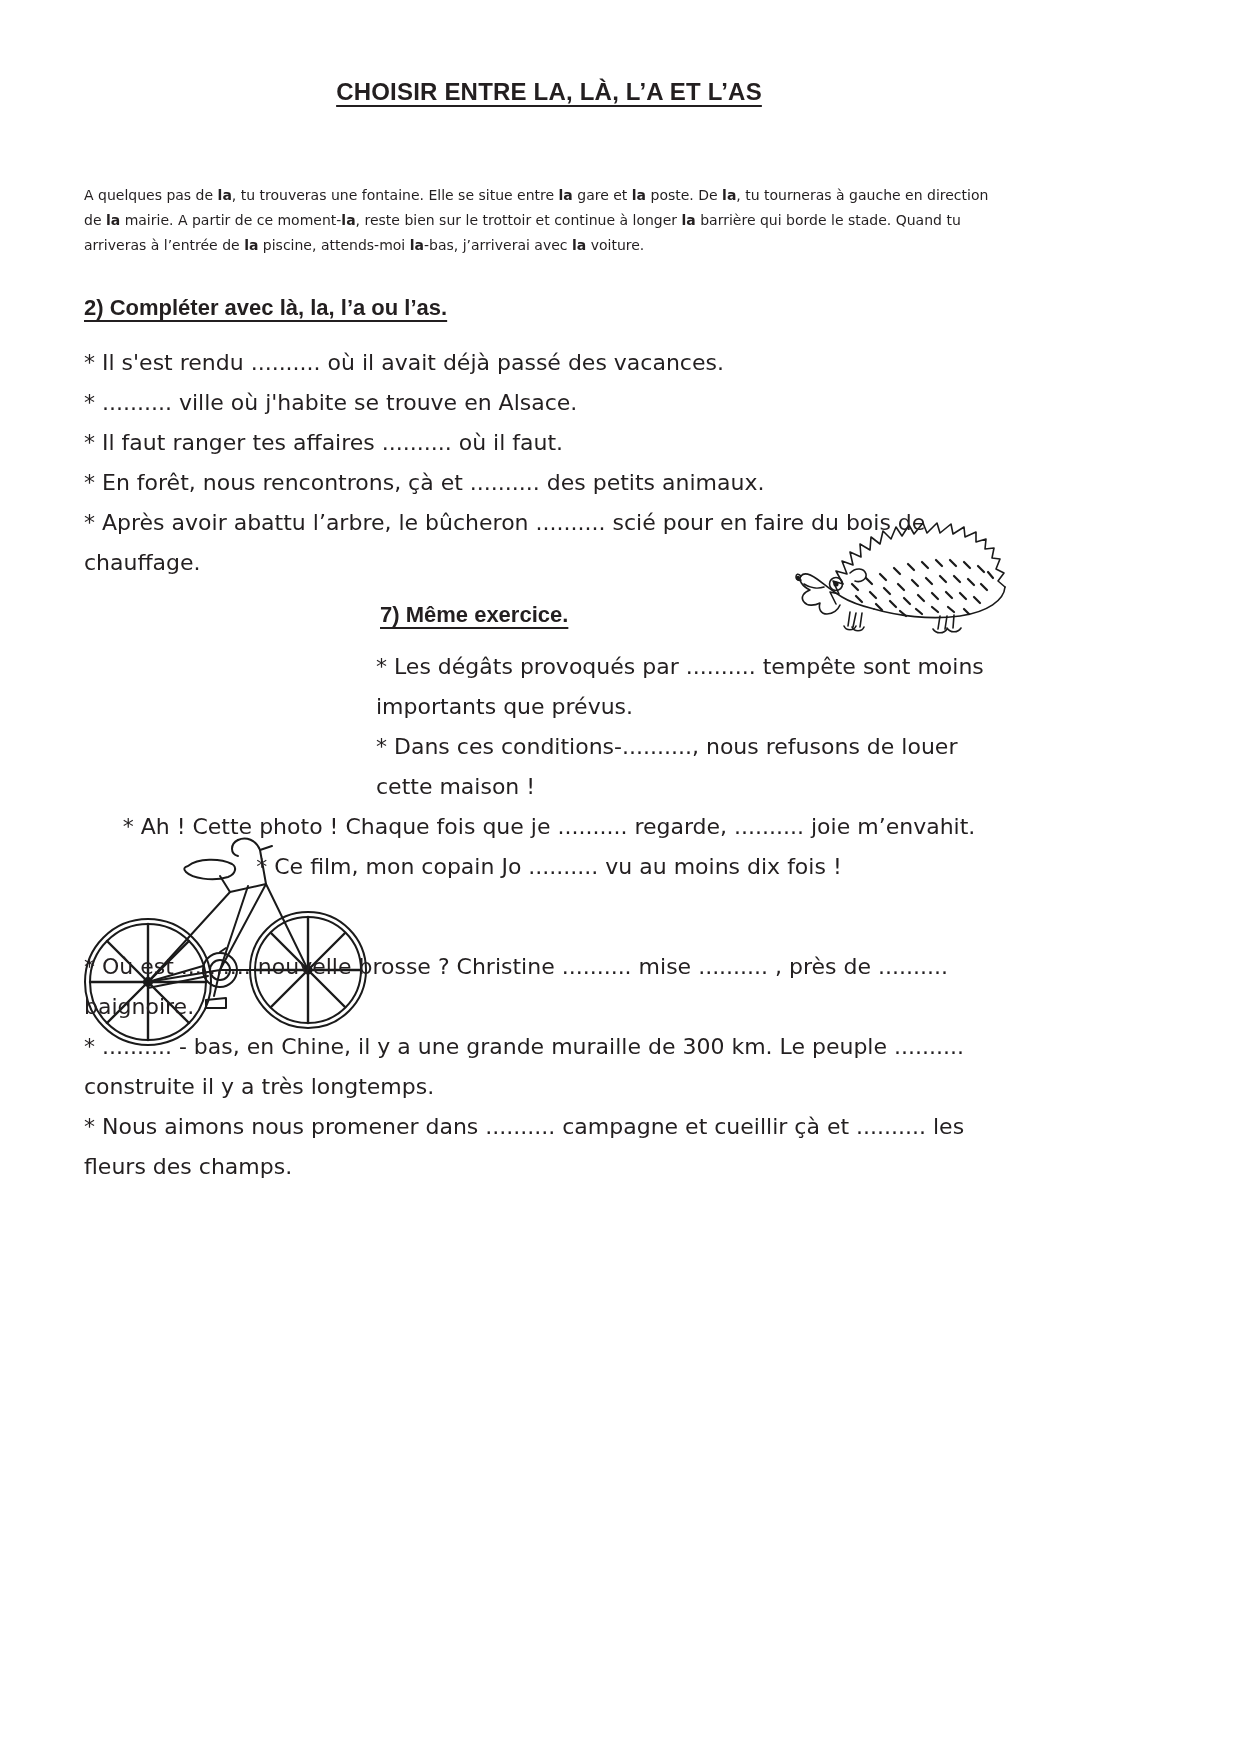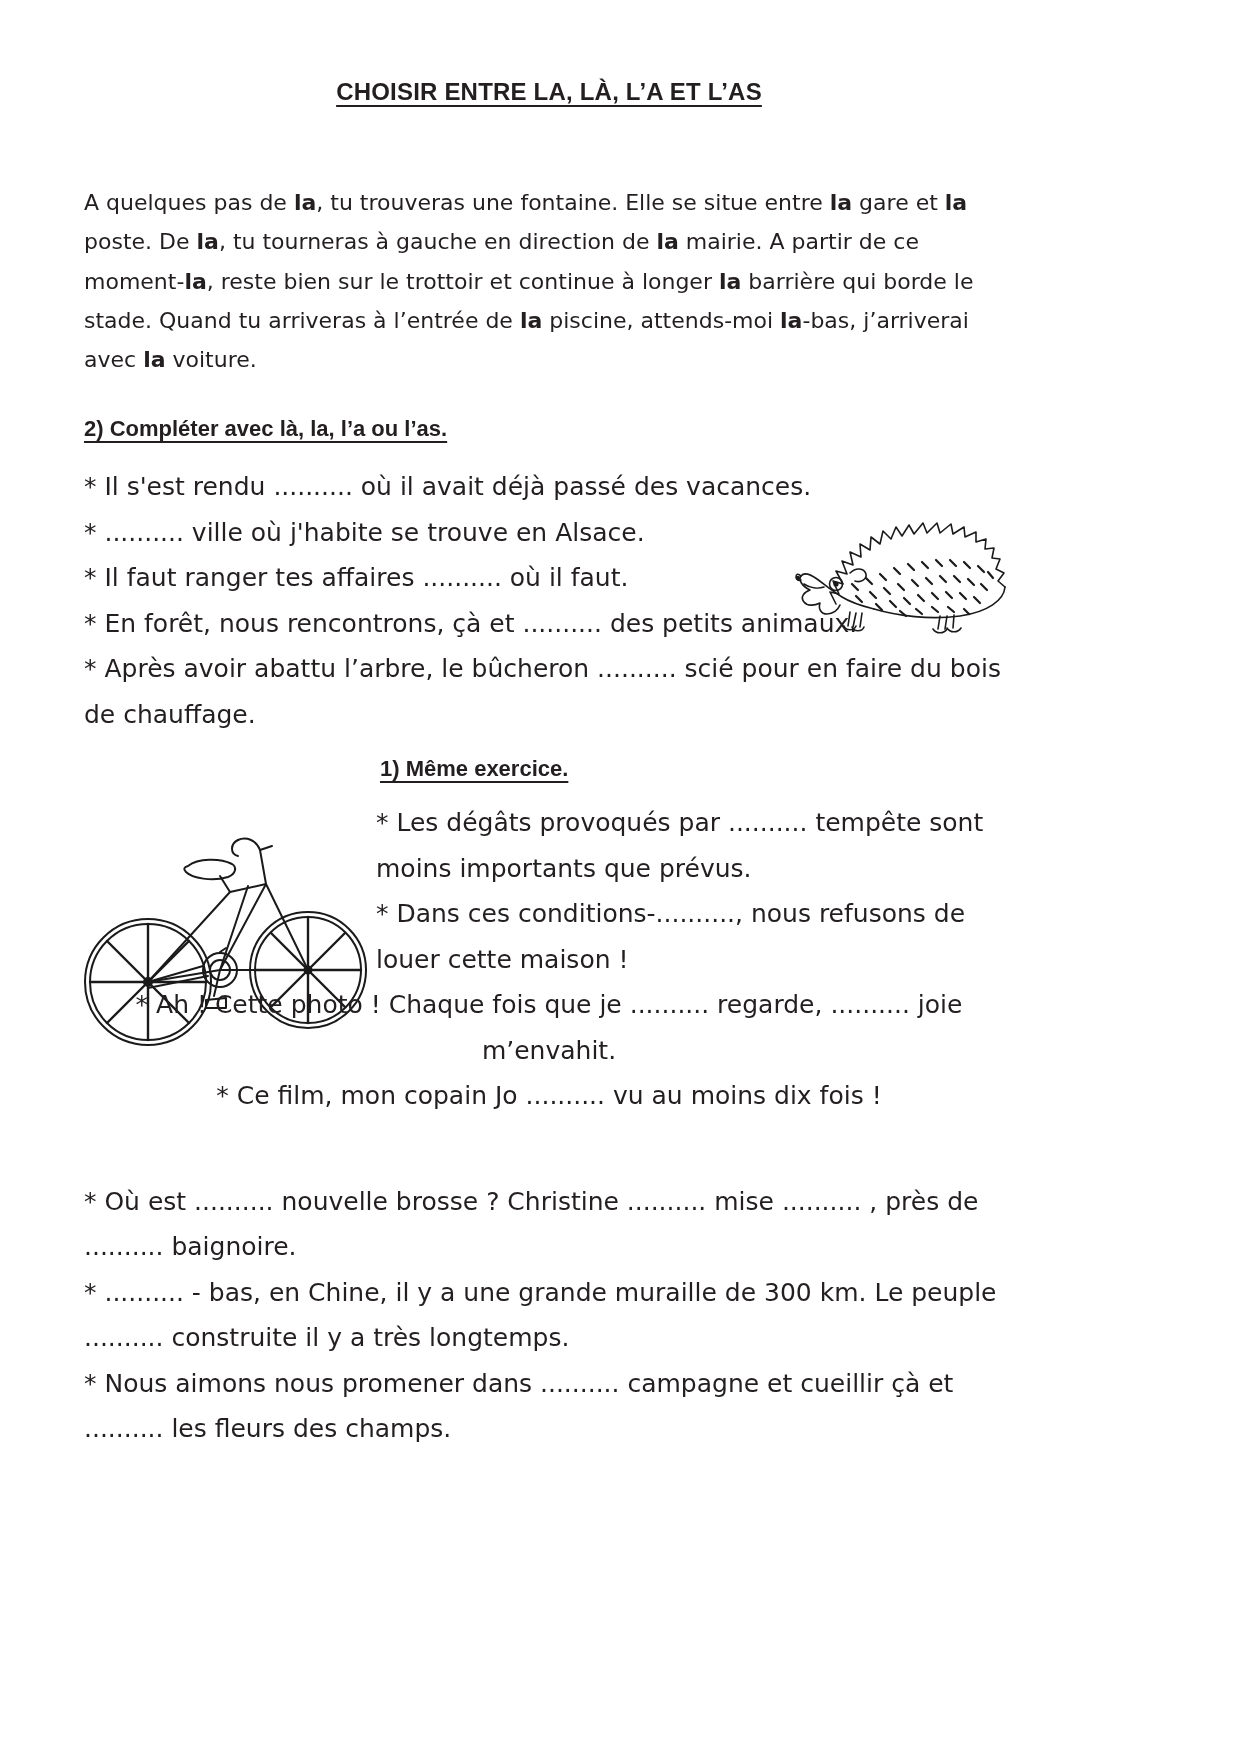--- a/index.html
+++ b/index.html
@@ -50,30 +50,30 @@
     text-underline-offset: 5px;
     line-height: 1.42;
     margin: 0;
     padding: 0;
   }
   .ex-heading em {
     font-style: italic;
   }
 
   p.body-text {
-    font-size: 22px;
+    font-size: 14px;
     line-height: 1.78;
     margin: 0;
     padding: 0;
     text-align: left;
   }
   p.body-text b { font-weight: bold; }
 
   .line {
-    font-size: 25px;
+    font-size: 22px;
     line-height: 1.82;
     margin: 0;
     padding: 0;
     white-space: pre-wrap;
   }
 
   .sp-28 { height: 28px; }
   .sp-20 { height: 20px; }
   .sp-16 { height: 16px; }
   .sp-34 { height: 34px; }
@@ -276,21 +276,21 @@
       <p class="line">* Il s'est rendu .......... où il avait déjà passé des vacances.</p>
       <p class="line">* .......... ville où j'habite se trouve en Alsace.</p>
       <p class="line">* Il faut ranger tes affaires .......... où il faut.</p>
       <p class="line">* En forêt, nous rencontrons, çà et .......... des petits animaux.</p>
       <p class="line">* Après avoir abattu l’arbre, le bûcheron .......... scié pour en faire du bois de chauffage.</p>
     </div>
 
     <div class="sp-16"></div>
 
     <div class="ex3-heading-wrap">
-      <span class="ex-heading">1) Même exercice.</span>
+      <span class="ex-heading">7) Même exercice.</span>
     </div>
 
     <div class="sp-16"></div>
 
     <div class="ex3-body">
       <p class="line">* Les dégâts provoqués par .......... tempête sont moins importants que prévus.</p>
       <p class="line">* Dans ces conditions-.........., nous refusons de louer cette maison !</p>
     </div>
 
     <div class="ex3-tail">

